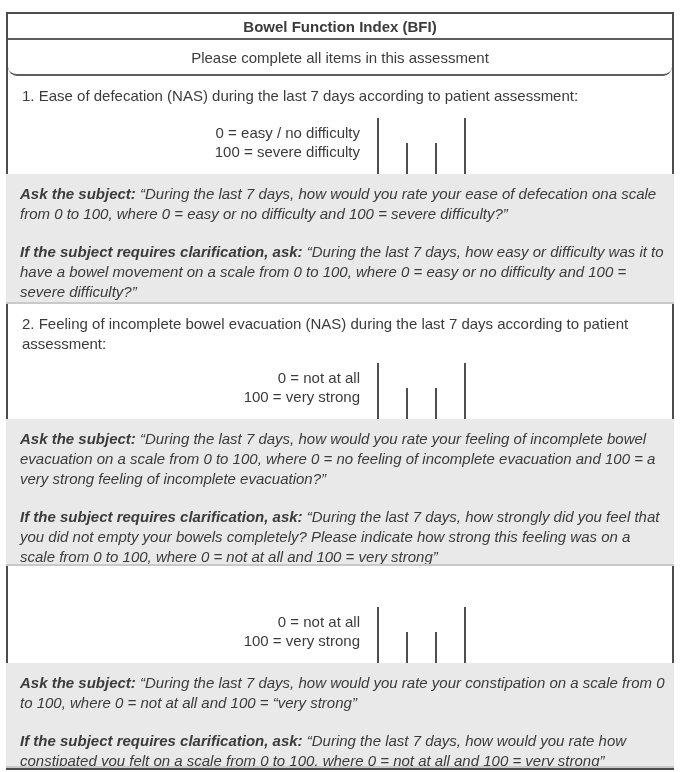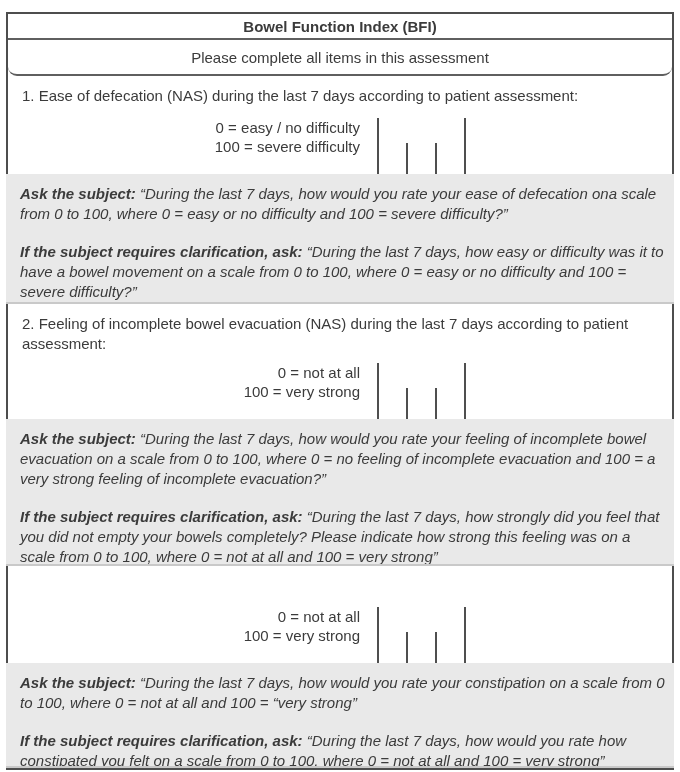--- a/index.html
+++ b/index.html
@@ -30,21 +30,21 @@
   .section {
     position:relative; box-sizing:border-box;
     padding:0 24px 0 6px; overflow:hidden; background:#ffffff;
   }
   .sec-1 { height:98px; }
   .sec-2 { height:115px; }
   .sec-3 { height:97px; }
   .question { padding:10px 4px 0 8px; line-height:20px; }
   .scale-row {
     position:absolute; bottom:0; left:0;
-    display:flex; 
+    display:flex; align-items:flex-end;
   }
   .scale-labels {
     width:352px; text-align:right;
     line-height:19px; margin-bottom:13px;
   }
   .ticks {
     margin-left:17px; height:56px;
     display:flex; align-items:flex-end; gap:27px;
   }
   .tick { width:2px; background:#4f4f4f; }

